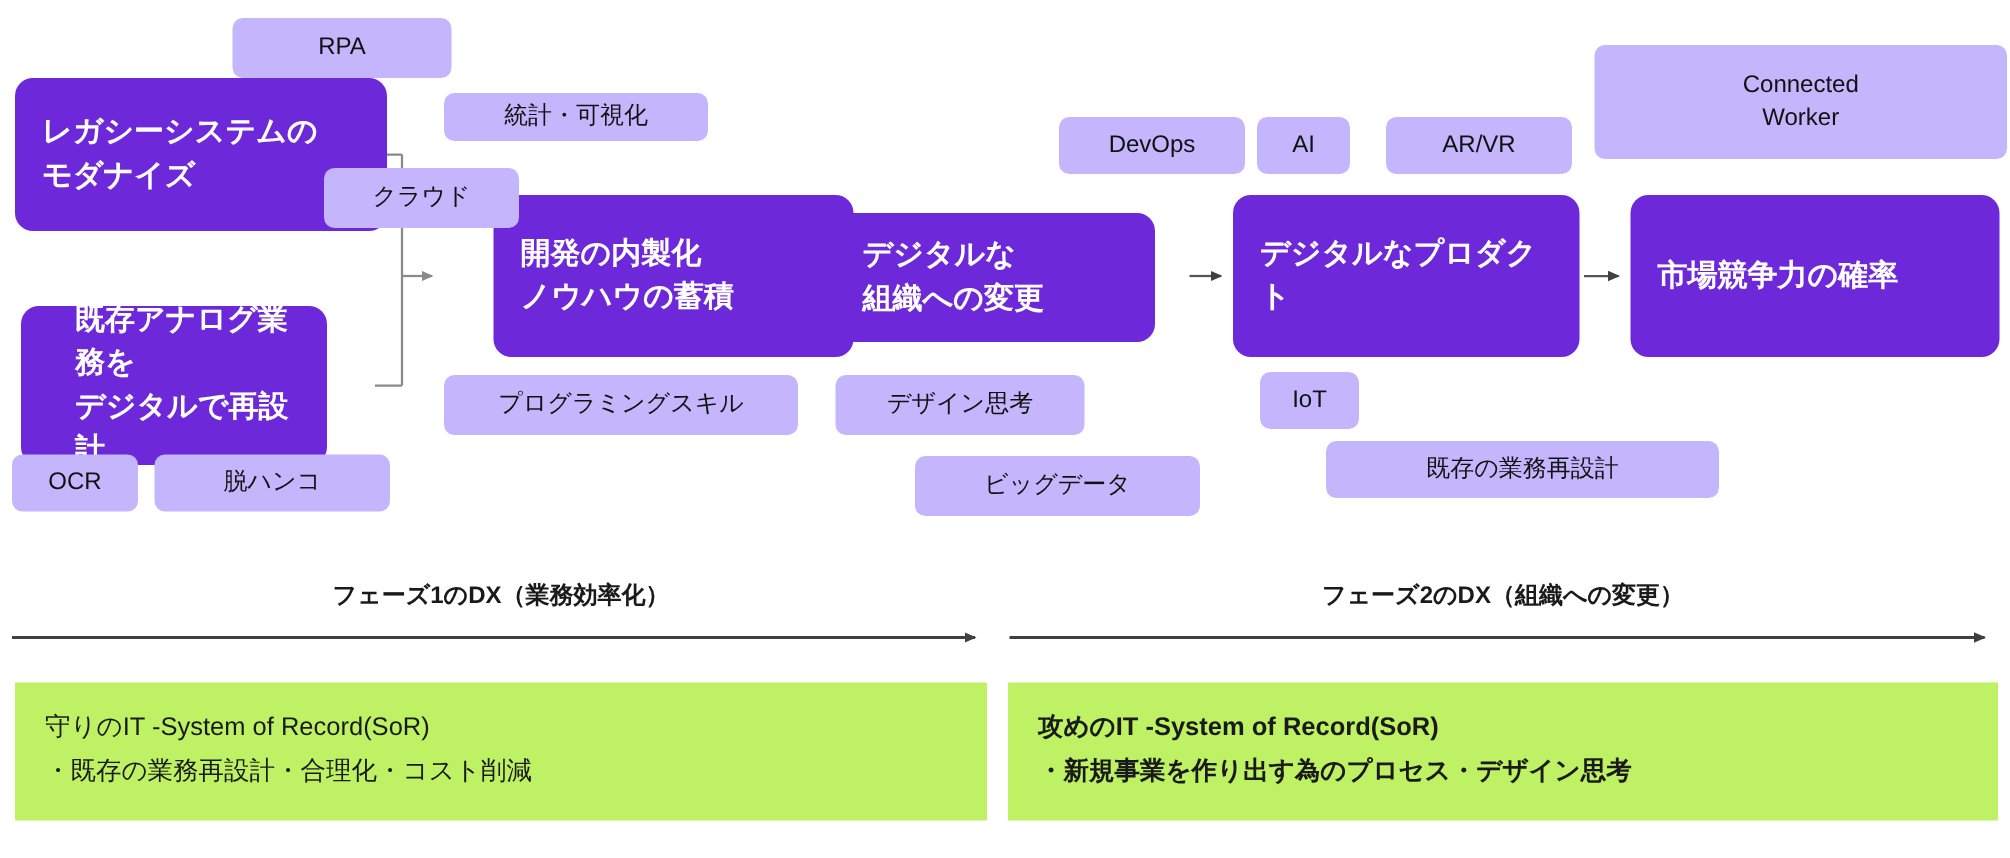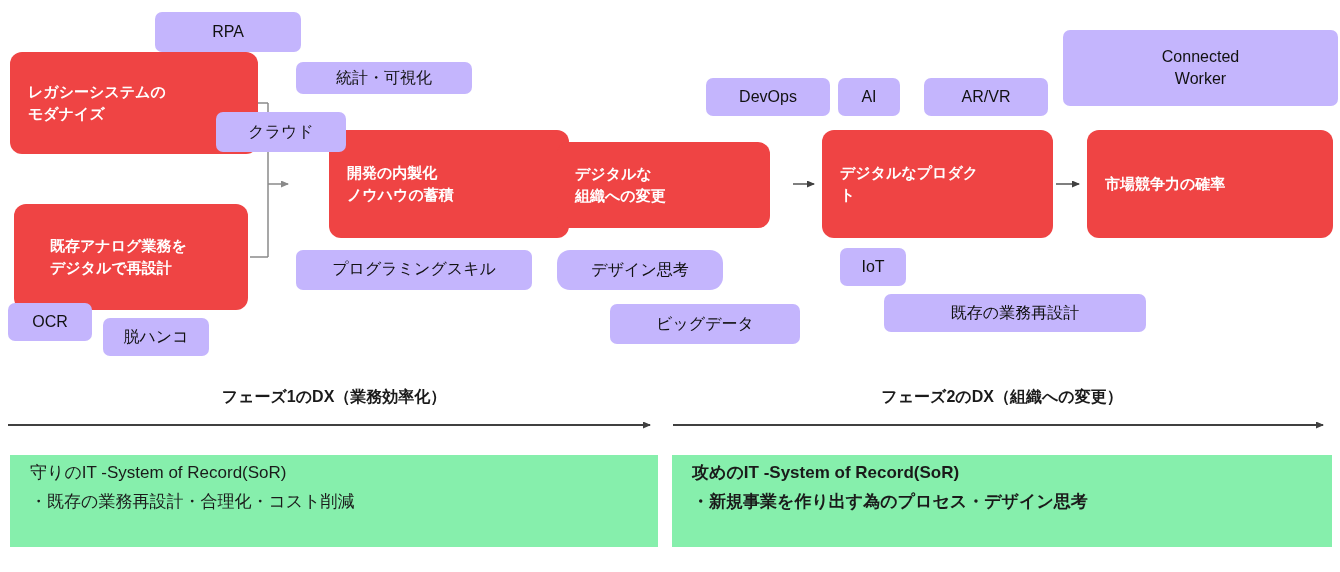--- a/index.html
+++ b/index.html
@@ -13,25 +13,25 @@
     overflow: hidden;
   }
   .connectors {
     position: absolute;
     left: 0; top: 0;
     width: 1340px; height: 572px;
     z-index: 1;
   }
   .stage {
     position: absolute;
-    background: #ef4444;
+    background: #6d28d9;
     color: #ffffff;
     border-radius: 12px;
     font-weight: bold;
-    font-size: 15px;
+    font-size: 20px;
     line-height: 1.45;
     display: flex;
     align-items: center;
     padding: 10px 18px;
     white-space: pre-line;
     z-index: 2;
   }
   .tag {
     position: absolute;
     background: #c4b5fd;
@@ -47,60 +47,60 @@
     white-space: pre-line;
     z-index: 3;
   }
   .tag.left-align {
     justify-content: flex-start;
     text-align: left;
     padding-left: 18px;
   }
   
   .stage-legacy   { left: 10px;   top: 52px;  width: 248px; height: 102px; }
-  .stage-analog   { left: 14px;   top: 204px; width: 234px; height: 106px; padding-left: 36px; }
+  .stage-analog   { left: 14px;   top: 204px; width: 204px; height: 106px; padding-left: 36px; }
   .stage-dev      { left: 296px;  top: 130px; width: 240px; height: 108px; margin-left: 33px; }
   .stage-org      { left: 557px;  top: 142px; width: 213px; height: 86px; }
   .stage-product  { left: 822px;  top: 130px; width: 231px; height: 108px; }
   .stage-market   { left: 1087px; top: 130px; width: 246px; height: 108px; }
   
   .tag-rpa        { left: 155px;  top: 12px;  width: 146px; height: 40px; }
   .tag-stats      { left: 296px;  top: 62px;  width: 176px; height: 32px; }
   .tag-devex      { left: 487px;  top: 30px;  width: 177px; height: 76px; }
   .tag-devops     { left: 706px;  top: 78px;  width: 124px; height: 38px; }
   .tag-ai         { left: 838px;  top: 78px;  width: 62px;  height: 38px; }
   .tag-arvr       { left: 924px;  top: 78px;  width: 124px; height: 38px; }
   .tag-connected  { left: 1063px; top: 30px;  width: 275px; height: 76px; }
   .tag-cloud      { left: 216px;  top: 112px; width: 130px; height: 40px; }
   .tag-programming{ left: 296px;  top: 250px; width: 236px; height: 40px; font-family: Liberation Mono, monospace; }
-  .tag-design     { left: 557px;  top: 250px; width: 166px; height: 40px; border-radius: 13px; }
+  .tag-design     { left: 557px;  top: 250px; width: 166px; height: 40px; }
   .tag-bigdata    { left: 610px;  top: 304px; width: 190px; height: 40px; }
   .tag-iot        { left: 840px;  top: 248px; width: 66px;  height: 38px; }
   .tag-blockchain { left: 884px;  top: 294px; width: 262px; height: 38px; }
   .tag-ocr        { left: 8px;    top: 303px; width: 84px;  height: 38px; }
-  .tag-hanko      { left: 103px;  top: 318px; width: 106px; height: 38px; }
+  .tag-hanko      { left: 103px;  top: 303px; width: 157px; height: 38px; }
   
   .phase-label {
     position: absolute;
     font-size: 16px;
     font-weight: bold;
     color: #1a1a1a;
     text-align: center;
     z-index: 2;
   }
   .phase-1 { left: 10px;  top: 387px; width: 648px; }
   .phase-2 { left: 672px; top: 387px; width: 660px; }
   
   .panel {
     position: absolute;
-    background: #86efac;
+    background: #bef264;
     color: #1a1a1a;
     font-size: 17px;
     line-height: 1.7;
-    padding: 4px 20px;
+    padding: 16px 20px;
     z-index: 2;
   }
   .panel-left  { left: 10px;  top: 455px; width: 648px; height: 92px; }
   .panel-right { left: 672px; top: 455px; width: 660px; height: 92px; font-weight: bold; }
 </style>
 </head>
 <body>
 
 <div class="canvas">
 

